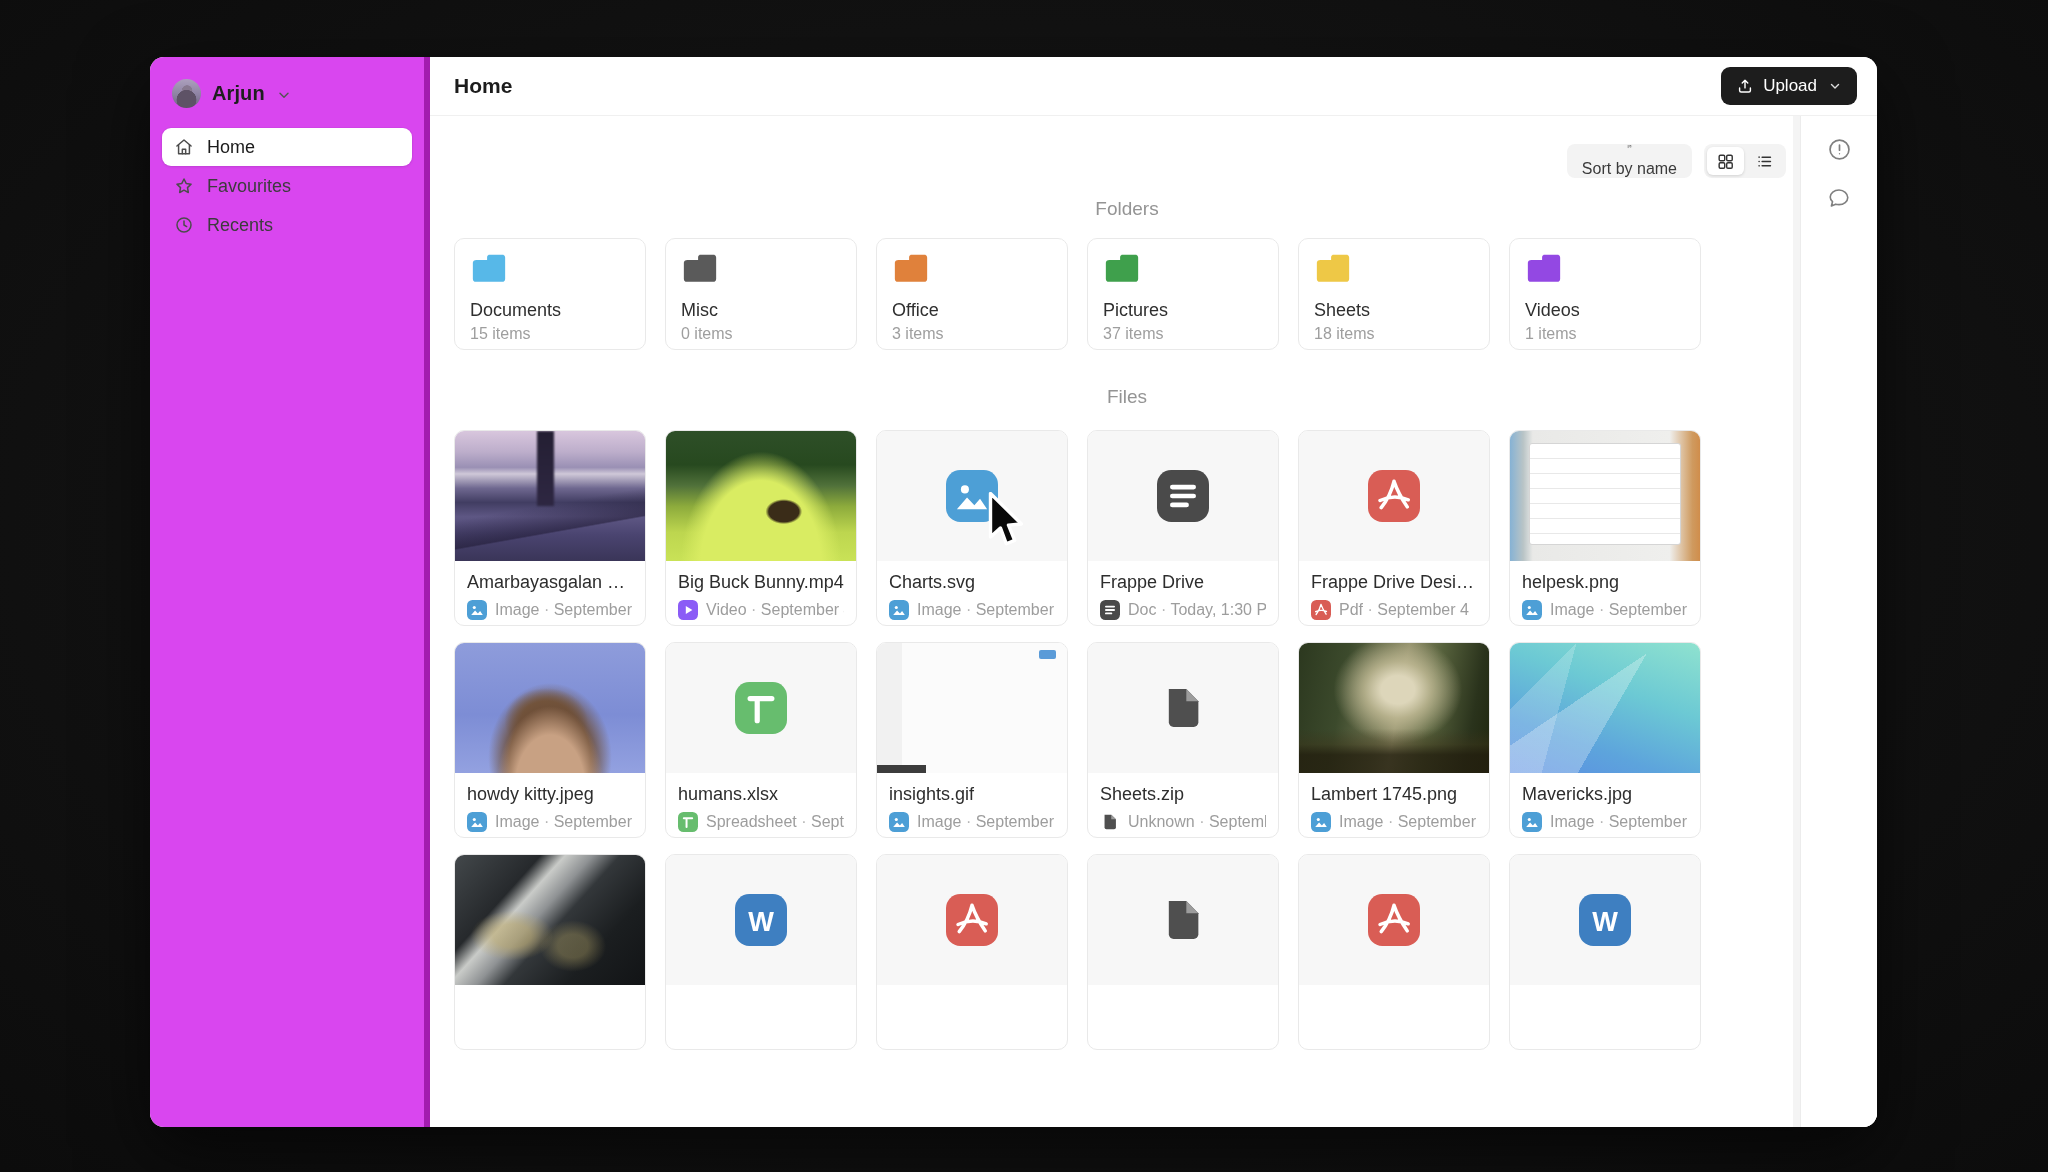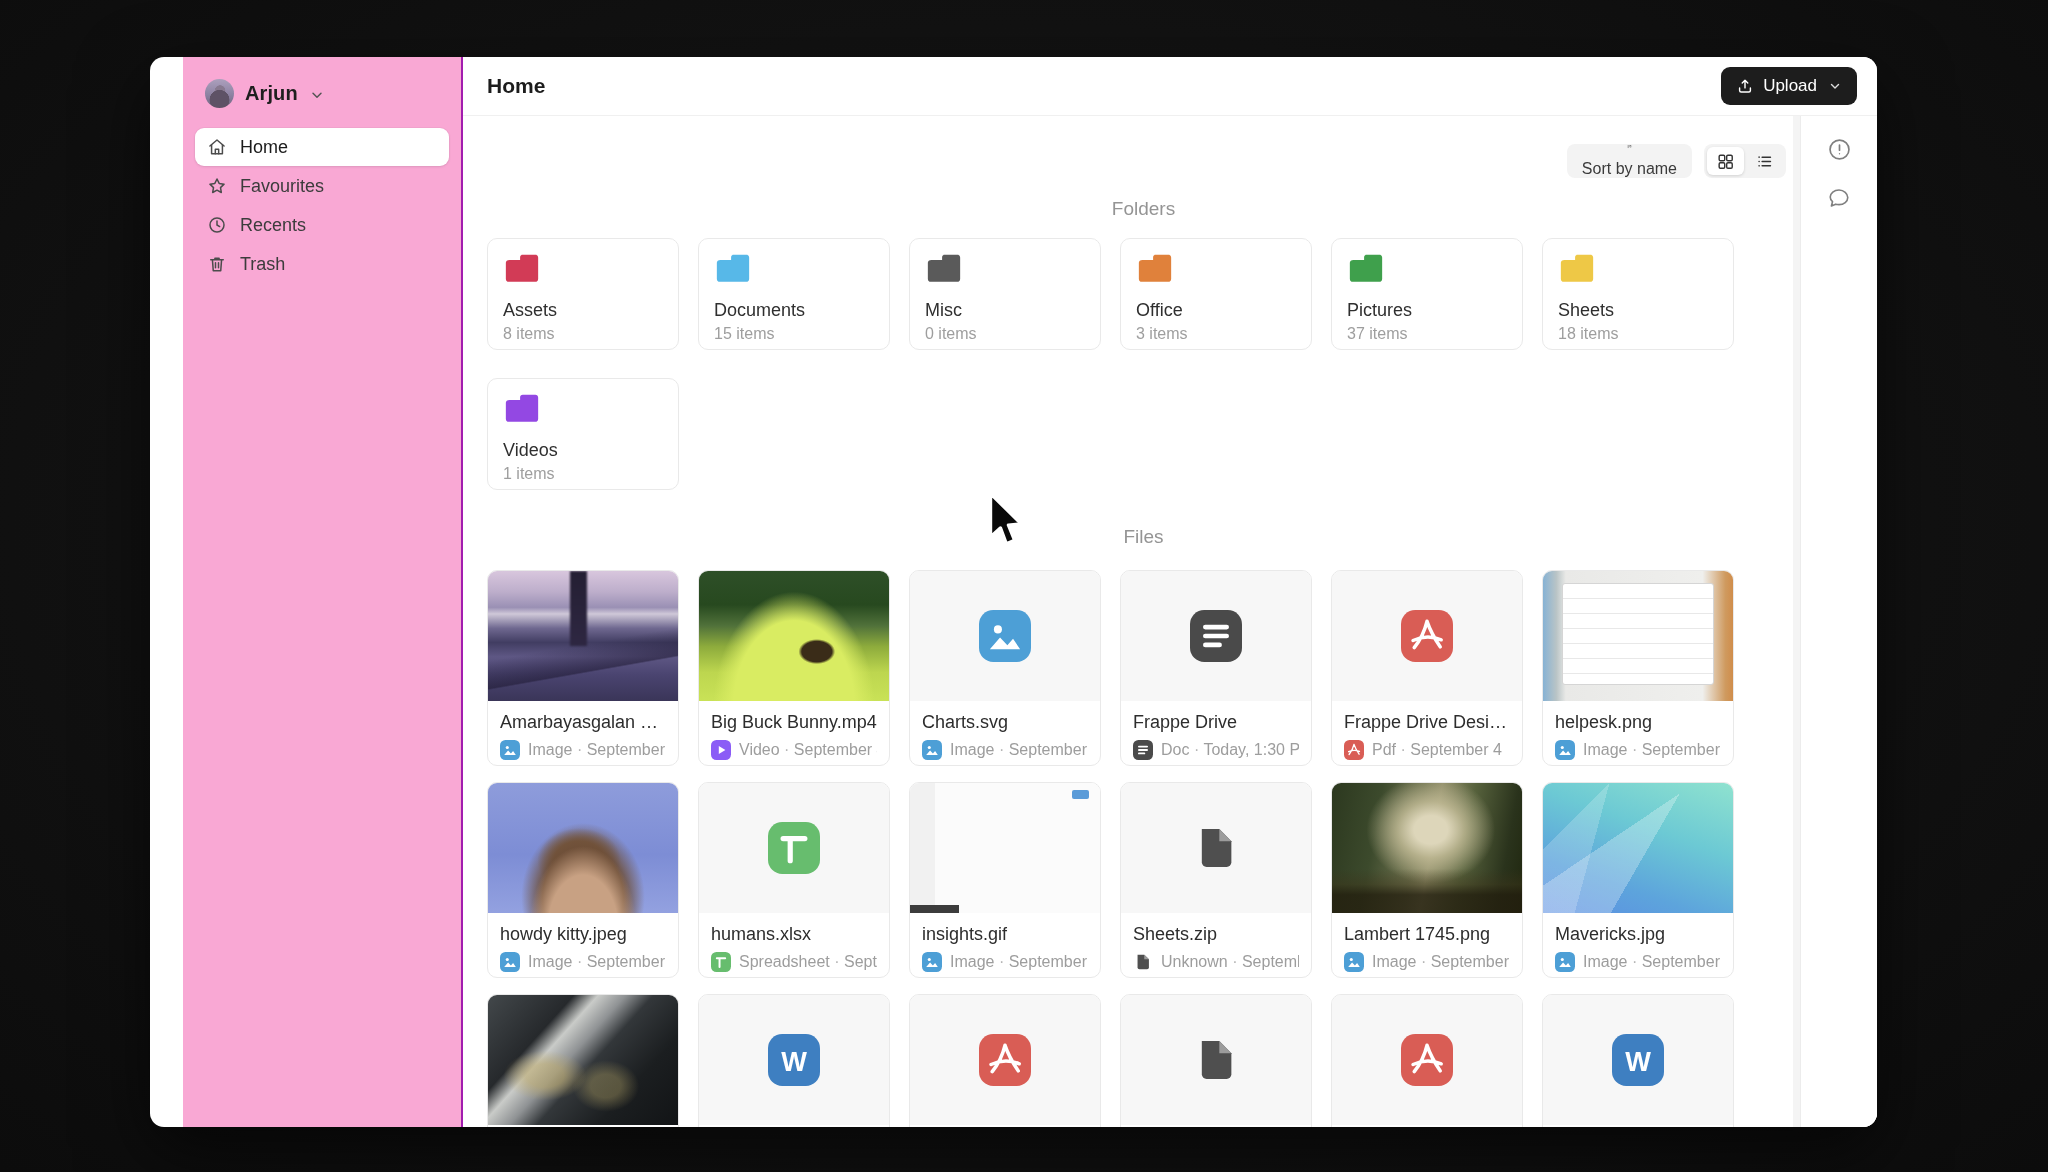--- a/index.html
+++ b/index.html
@@ -2,21 +2,21 @@
 <html><head>
 <meta charset="utf-8">
 <style>
   html,body{margin:0;padding:0;background:#101010;}
   *{box-sizing:border-box;font-family:"Liberation Sans","DejaVu Sans",sans-serif;}
   .stage{position:relative;width:2048px;height:1172px;overflow:hidden;
          background:radial-gradient(ellipse at 50% 45%, #1a1a1a 0%, #121212 55%, #0c0c0c 100%);}
   .window{position:absolute;left:150px;top:57px;width:1727px;height:1070px;background:#ffffff;
           border-radius:14px;overflow:hidden;display:flex;box-shadow:0 24px 70px rgba(0,0,0,.6);}
   
-  .sidebar{width:280px;flex:0 0 280px;background:#f9a8d4;border-right:2px solid #a21caf;padding:22px 12px 0 12px;margin-left:33px;}
+  .sidebar{width:280px;flex:0 0 280px;background:#d946ef;border-right:6px solid #a21caf;padding:22px 12px 0 12px;}
   .user-row{display:flex;align-items:center;gap:11px;padding:0 10px 20px 10px;cursor:pointer;}
   .avatar{width:29px;height:29px;border-radius:50%;flex:0 0 29px;
           background:radial-gradient(circle at 50% 72%, #5e5266 0 38%, transparent 40%),
                      radial-gradient(circle at 52% 40%, #87798f 0 22%, transparent 24%),
                      linear-gradient(180deg,#aca0bd 0%,#8d82a2 55%,#6e647e 100%);}
   .user-name{font-size:20px;font-weight:700;color:#1e1e1e;letter-spacing:.1px;}
   .user-row svg{margin-top:2px;}
   .nav-item{display:flex;align-items:center;gap:13px;height:38px;padding:0 12px;border-radius:9px;
             font-size:18px;color:#3c3c3c;cursor:pointer;margin-bottom:1px;}
   .nav-item svg{flex:0 0 auto;color:#4c4c4c;}
@@ -130,26 +130,20 @@
               </svg></span>
             <span>Favourites</span>
           </div>
           <div class="nav-item">
             <span style="line-height:0"><svg width="20" height="20" viewBox="0 0 24 24" fill="none" stroke="currentColor" stroke-width="1.8" stroke-linecap="round">
                 <circle cx="12" cy="12" r="8.4"></circle>
                 <path d="M12 7.2V12l3.2 1.9"></path>
               </svg></span>
             <span>Recents</span>
           </div>
-          <div class="nav-item">
-            <span style="line-height:0"><svg width="20" height="20" viewBox="0 0 24 24" fill="none" stroke="currentColor" stroke-width="1.8" stroke-linecap="round" stroke-linejoin="round">
-                <path d="M4.5 6.8h15M9.5 6.8V5h5v1.8M6.5 6.8l1 13.2h9l1-13.2M10.2 10.6v5.8M13.8 10.6v5.8"></path>
-              </svg></span>
-            <span>Trash</span>
-          </div>
         </nav>
     </aside>
 
     <div class="main">
       <header class="hdr">
         <h1>Home</h1>
         <button class="upload-btn">
           <svg width="18" height="18" viewBox="0 0 24 24" fill="none" stroke="#fff" stroke-width="1.9" stroke-linecap="round" stroke-linejoin="round">
               <path d="M12 14.5V4.2m0 0L8.3 7.9M12 4.2l3.7 3.7"></path>
               <path d="M4.8 14.5v3.6a2 2 0 0 0 2 2h10.4a2 2 0 0 0 2-2v-3.6"></path>
@@ -187,23 +181,20 @@
                     <circle cx="5.2" cy="17.5" r="1" fill="currentColor" stroke="none"></circle>
                     <path d="M9 6.5h10.5M9 12h10.5M9 17.5h10.5"></path>
                   </svg>
               </button>
             </div>
           </div>
 
           <h2 class="section-h">Folders</h2>
           <div class="grid" id="folders-grid">
               <div class="folder-card"><svg width="38" height="33" viewBox="0 0 40 34">
-                  <path d="M7 8h11V5.2C18 3.4 19 2.4 20.8 2.4H34c1.8 0 3 1.3 3 3V28c0 1.8-1.2 3-3 3H6c-1.8 0-3-1.2-3-3V11c0-1.8 1.3-3 4-3z" fill="#d23b56"></path>
-                </svg><div class="fname">Assets</div><div class="fcount">8 items</div></div>
-              <div class="folder-card"><svg width="38" height="33" viewBox="0 0 40 34">
                   <path d="M7 8h11V5.2C18 3.4 19 2.4 20.8 2.4H34c1.8 0 3 1.3 3 3V28c0 1.8-1.2 3-3 3H6c-1.8 0-3-1.2-3-3V11c0-1.8 1.3-3 4-3z" fill="#57b8e8"></path>
                 </svg><div class="fname">Documents</div><div class="fcount">15 items</div></div>
               <div class="folder-card"><svg width="38" height="33" viewBox="0 0 40 34">
                   <path d="M7 8h11V5.2C18 3.4 19 2.4 20.8 2.4H34c1.8 0 3 1.3 3 3V28c0 1.8-1.2 3-3 3H6c-1.8 0-3-1.2-3-3V11c0-1.8 1.3-3 4-3z" fill="#5a5a5a"></path>
                 </svg><div class="fname">Misc</div><div class="fcount">0 items</div></div>
               <div class="folder-card"><svg width="38" height="33" viewBox="0 0 40 34">
                   <path d="M7 8h11V5.2C18 3.4 19 2.4 20.8 2.4H34c1.8 0 3 1.3 3 3V28c0 1.8-1.2 3-3 3H6c-1.8 0-3-1.2-3-3V11c0-1.8 1.3-3 4-3z" fill="#e0813b"></path>
                 </svg><div class="fname">Office</div><div class="fcount">3 items</div></div>
               <div class="folder-card"><svg width="38" height="33" viewBox="0 0 40 34">
                   <path d="M7 8h11V5.2C18 3.4 19 2.4 20.8 2.4H34c1.8 0 3 1.3 3 3V28c0 1.8-1.2 3-3 3H6c-1.8 0-3-1.2-3-3V11c0-1.8 1.3-3 4-3z" fill="#3fa04c"></path>

